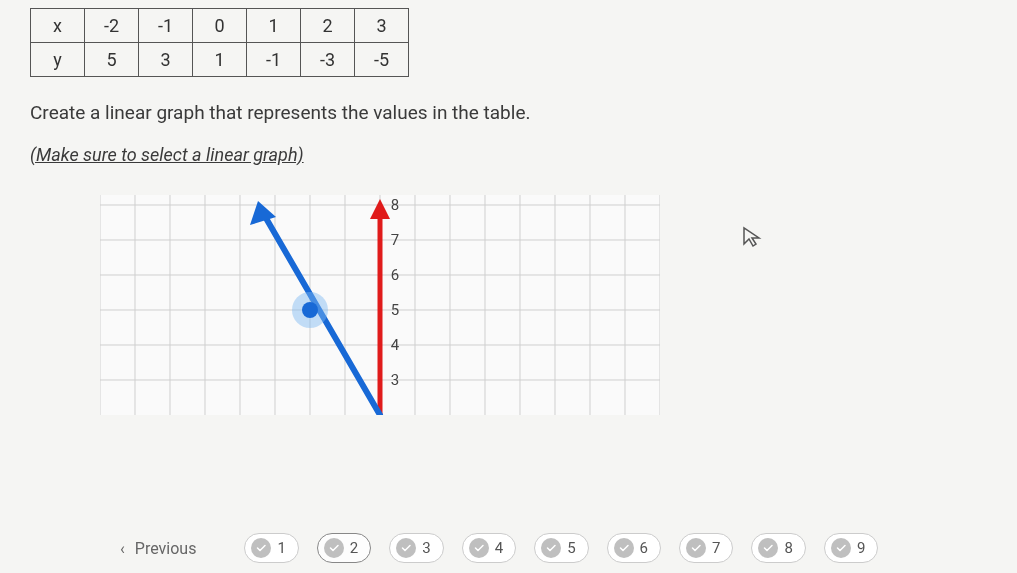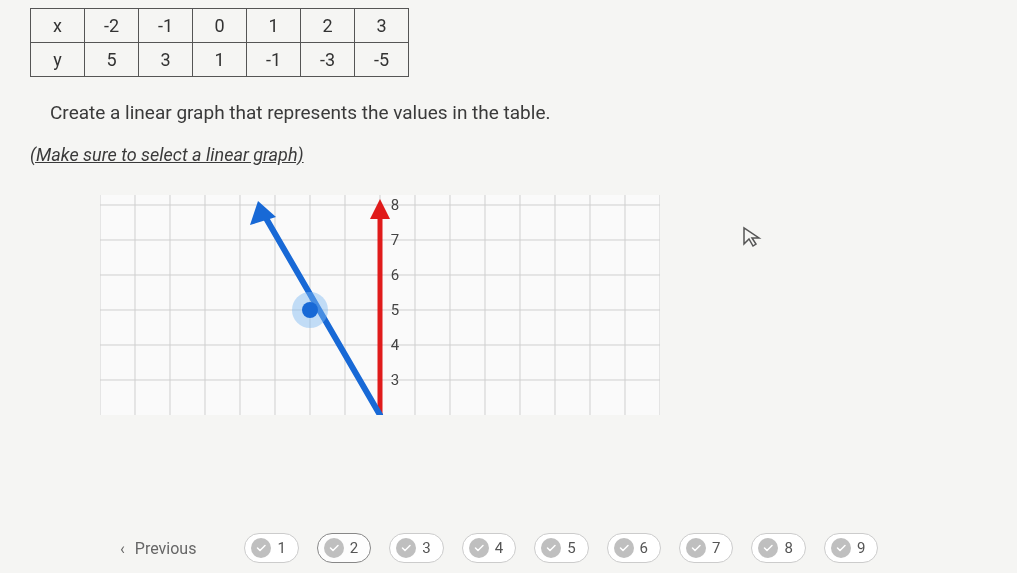--- a/index.html
+++ b/index.html
@@ -24,21 +24,20 @@
       height: 34px;
       text-align: center;
       font-size: 18px;
       color: #333;
     }
     
     .instruction {
       font-size: 19px;
       color: #3a3a3a;
       margin-bottom: 20px;
-      margin-left: 20px;
     }
     .sub-instruction {
       font-size: 18px;
       font-style: italic;
       text-decoration: underline;
       color: #3a3a3a;
       margin-bottom: 30px;
       display: inline-block;
     }
     

